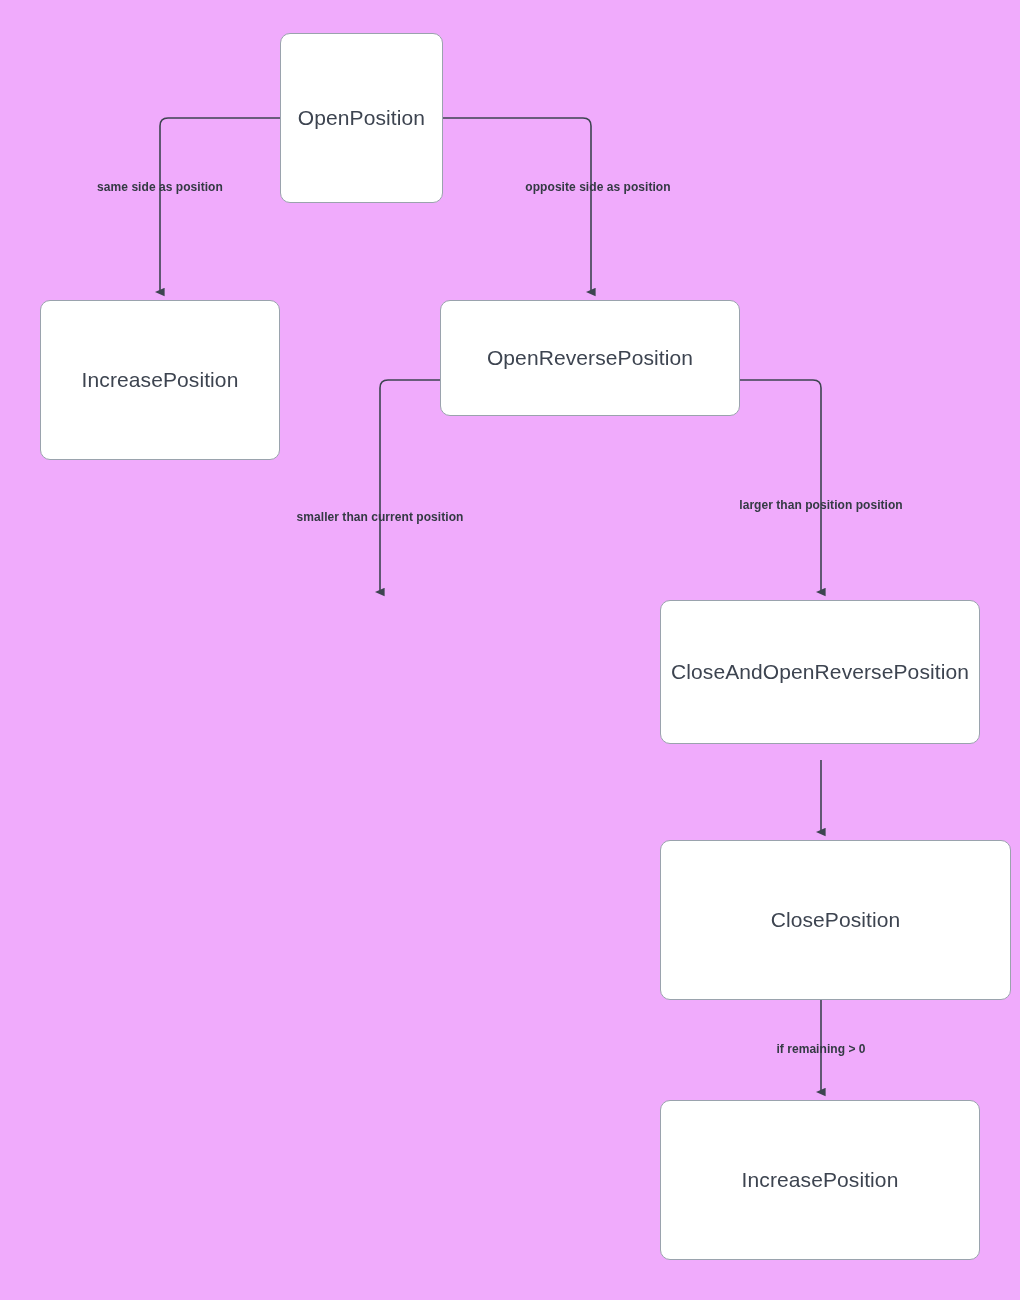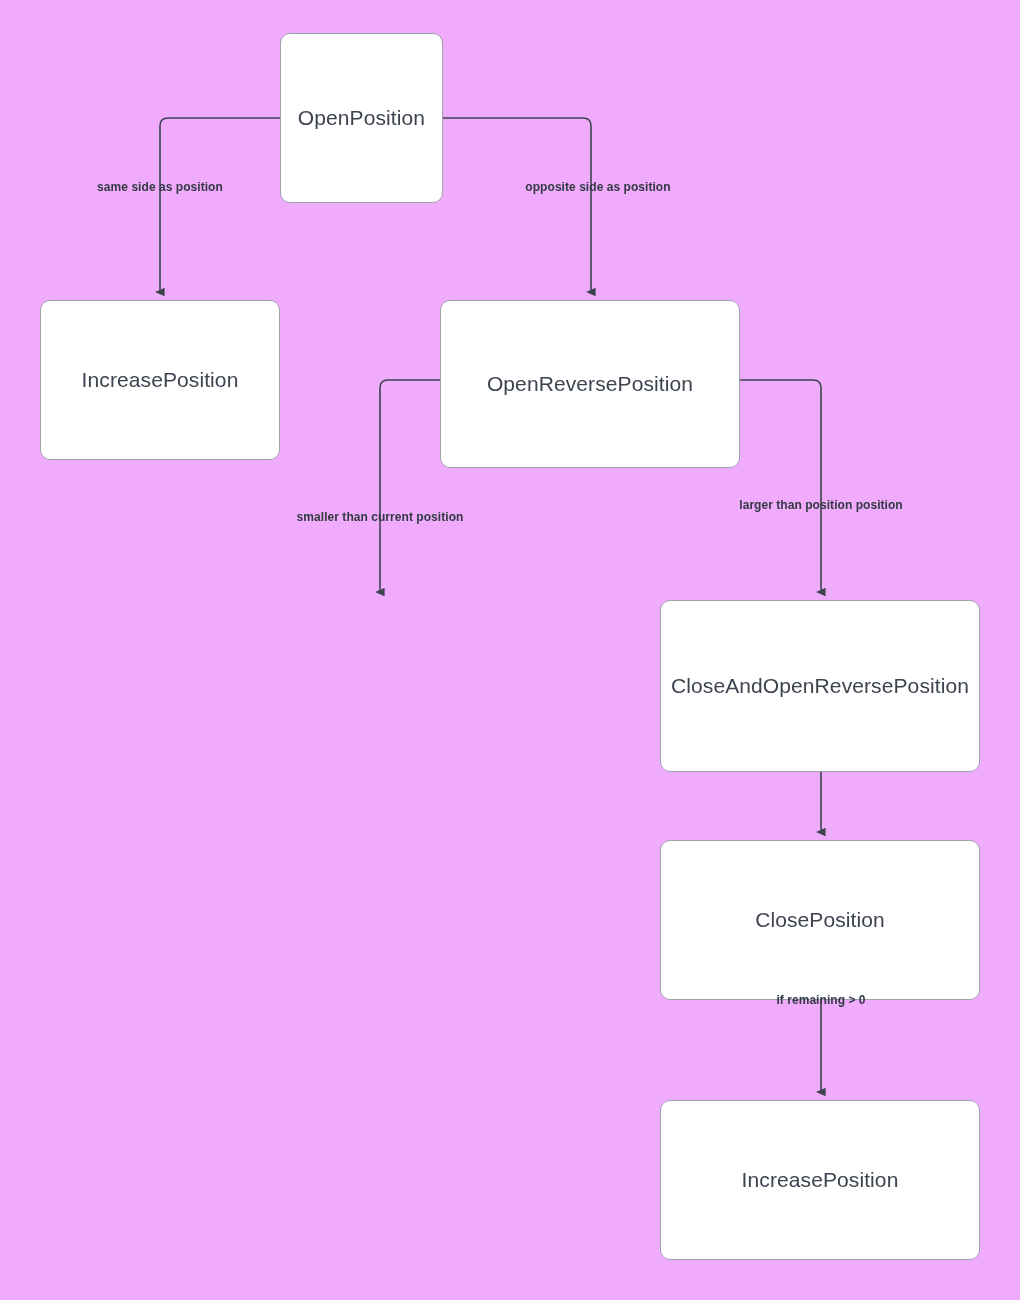--- a/index.html
+++ b/index.html
@@ -89,40 +89,40 @@
   </svg>
 
   <div class="node" style="left:280px; top:33px; width:163px; height:170px;">
     <span class="node-label">OpenPosition</span>
   </div>
 
   <div class="node" style="left:40px; top:300px; width:240px; height:160px;">
     <span class="node-label">IncreasePosition</span>
   </div>
 
-  <div class="node" style="left:440px; top:300px; width:300px; height:168px;">
+  <div class="node" style="left:440px; top:300px; width:300px; height:116px;">
     <span class="node-label">OpenReversePosition</span>
   </div>
 
 
-  <div class="node" style="left:660px; top:600px; width:320px; height:172px;">
+  <div class="node" style="left:660px; top:600px; width:320px; height:144px;">
     <span class="node-label">CloseAndOpenReversePosition</span>
   </div>
 
-  <div class="node" style="left:660px; top:840px; width:320px; height:160px;">
+  <div class="node" style="left:660px; top:840px; width:351px; height:160px;">
     <span class="node-label">ClosePosition</span>
   </div>
 
   <div class="node" style="left:660px; top:1100px; width:320px; height:160px;">
     <span class="node-label">IncreasePosition</span>
   </div>
 
   <div class="edge-label" style="left:160px; top:187px;">same side as position</div>
 
   <div class="edge-label" style="left:598px; top:187px;">opposite side as position</div>
 
   <div class="edge-label" style="left:380px; top:505px;margin-top:12px;">smaller than current position</div>
 
   <div class="edge-label" style="left:821px; top:505px;">larger than position position</div>
 
-  <div class="edge-label" style="left:821px; top:1000px;">if remaining &gt; 0</div>
+  <div class="edge-label" style="left:821px; top:1049px;">if remaining &gt; 0</div>
 
 </div>
 
 </body></html>

